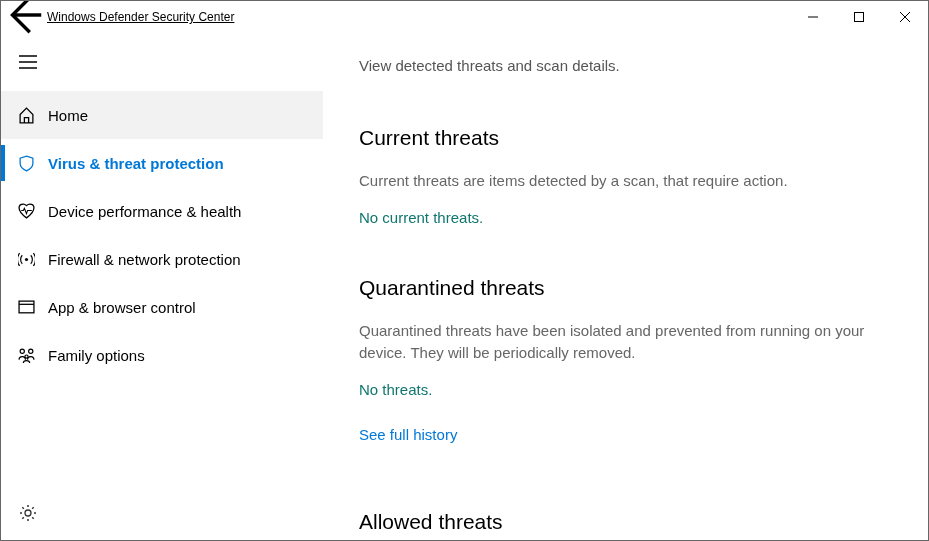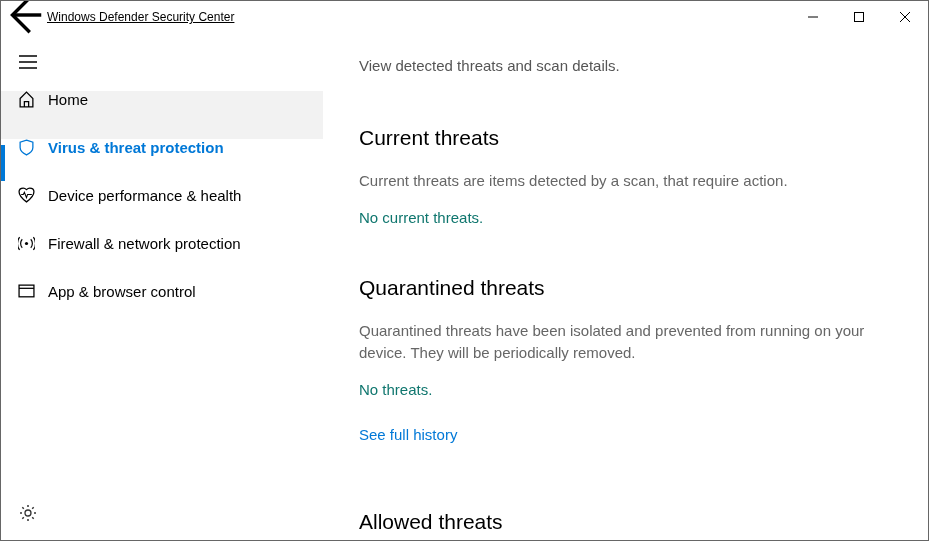--- a/index.html
+++ b/index.html
@@ -14,21 +14,21 @@
     .tb-btn svg { width: 10px; height: 10px; }
 
     
     .body { flex: 1; display: flex; overflow: hidden; }
 
     
     .sidebar { width: 322px; display: flex; flex-direction: column; padding-top: 22px; position: relative; }
     .hamburger { padding: 0 18px 18px 18px; cursor: pointer; }
     .hamburger svg { width: 18px; height: 14px; }
     .nav { }
-    .nav-item { height: 48px; display: flex; align-items: flex-start; padding-left: 17px; font-size: 15px; color: #000; cursor: pointer; }
+    .nav-item { height: 48px; display: flex; align-items: center; padding-left: 17px; font-size: 15px; color: #000; cursor: pointer; }
     .nav-item .ico { width: 30px; display: flex; }
     .nav-item .ico svg { width: 17px; height: 17px; }
     .nav-item.selected { color: #0078d7; position: relative; font-weight: bold; }
     .nav-item.selected::before { content: ""; position: absolute; left: 0; top: 6px; bottom: 6px; width: 4px; background: #0078d7; }
     .nav-item.hover { background: #f2f2f2; }
     .gear { position: absolute; bottom: 14px; left: 18px; cursor: pointer; }
     .gear svg { width: 18px; height: 18px; }
 
     
     .main { flex: 1; overflow: hidden; padding: 24px 36px 0 36px; }
@@ -122,20 +122,31 @@
       </div>
       <div class="nav-item">
         <span class="ico">
             <svg viewBox="0 0 16 16">
               <rect x="1" y="2" width="14" height="11" fill="none" stroke="#000" stroke-width="1.2"></rect>
               <line x1="1" y1="5" x2="15" y2="5" stroke="#000" stroke-width="1.2"></line>
             </svg>
           </span>
         <span>App &amp; browser control</span>
       </div>
+      <div class="nav-item">
+        <span class="ico">
+            <svg viewBox="0 0 16 16">
+              <circle cx="4" cy="4" r="2" fill="none" stroke="#000" stroke-width="1.1"></circle>
+              <circle cx="12" cy="4" r="2" fill="none" stroke="#000" stroke-width="1.1"></circle>
+              <circle cx="8" cy="9" r="1.5" fill="none" stroke="#000" stroke-width="1.1"></circle>
+              <path d="M1 12 C1 8 7 8 7 12 M9 12 C9 8 15 8 15 12 M5 15 C5 12 11 12 11 15" fill="none" stroke="#000" stroke-width="1.1"></path>
+            </svg>
+          </span>
+        <span>Family options</span>
+      </div>
     </div>
     <div class="gear">
       <svg viewBox="0 0 18 18">
           <circle cx="9" cy="9" r="3" fill="none" stroke="#333" stroke-width="1.3"></circle>
           <path d="M9 1 V3 M9 15 V17 M1 9 H3 M15 9 H17 M3.3 3.3 L4.8 4.8 M13.2 13.2 L14.7 14.7 M14.7 3.3 L13.2 4.8 M4.8 13.2 L3.3 14.7" stroke="#333" stroke-width="1.5"></path>
         </svg>
     </div>
   </div>
 
   <div class="main">

